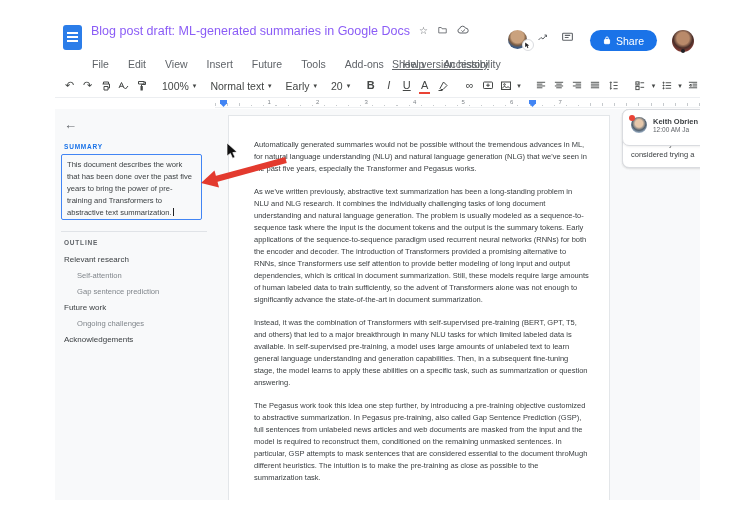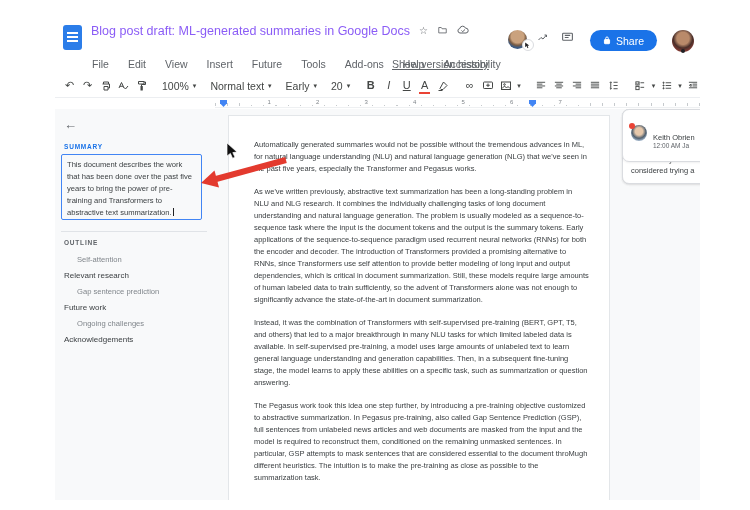--- a/index.html
+++ b/index.html
@@ -90,21 +90,21 @@
   
   .comment-card { position:absolute; left:567px; width:150px; background:#fff;
       border:1px solid #dadce0; border-radius:7px; padding:7px 8px;
       box-shadow:0 1px 2px rgba(60,64,67,.08); }
   .c-head { display:flex; align-items:center; gap:6px; margin-bottom:5px; }
   .c-avatar { width:16px; height:16px; border-radius:50%; flex:0 0 auto; position:relative; }
   .av-alan { background:radial-gradient(circle at 50% 42%, #e8c9a0 0 28%, #40302e 45%, #a63d30 72%); }
   .av-keith { background:radial-gradient(circle at 50% 40%, #e6c8ab 0 30%, #51606e 55%, #9fb3c8 75%); }
   .av-keith::before { content:""; position:absolute; left:-2px; top:-2px; width:6px; height:6px;
       border-radius:50%; background:#ea4335; }
-  .c-name { font-size:7.5px; font-weight:normal; color:#3c4043; white-space:nowrap;margin-top:16px; }
+  .c-name { font-size:7.5px; font-weight:bold; color:#3c4043; white-space:nowrap; }
   .c-time { font-size:6.5px; color:#5f6368; white-space:nowrap; }
   .c-line { font-size:7.5px; color:#3c4043; line-height:11px; white-space:nowrap; }
   .c-line:empty { display:none; }
 
   
   .overlay { position:absolute; left:0; top:0; pointer-events:none; }
 </style>
 </head>
 <body>
 
@@ -301,22 +301,22 @@
 
   <div class="content">
 
     <div class="sidebar">
       <span class="back-arrow">←</span>
       <div class="summary-label">SUMMARY</div>
       <div class="summary-box"><span>This document describes the work that has been done over the past five years to bring the power of pre-training and Transformers to abstractive text summarization.</span><span class="caret-bar"></span></div>
       <div class="sb-divider"></div>
       <div class="outline-label">OUTLINE</div>
       <div class="outline-list">
+          <div class="outline-item lvl-0">Relevant research</div>
           <div class="outline-item lvl-1">Self-attention</div>
-          <div class="outline-item lvl-0">Relevant research</div>
           <div class="outline-item lvl-1">Gap sentence prediction</div>
           <div class="outline-item lvl-0">Future work</div>
           <div class="outline-item lvl-1">Ongoing challenges</div>
           <div class="outline-item lvl-0">Acknowledgements</div>
         </div>
     </div>
 
     <div class="page">
       <div class="doc-body">
           <p>Automatically generated summaries would not be possible without the tremendous advances in ML, for natural language understanding (NLU) and natural language generation (NLG) that we've seen in the past five years, especially the Transformer and Pegasus works.</p>

